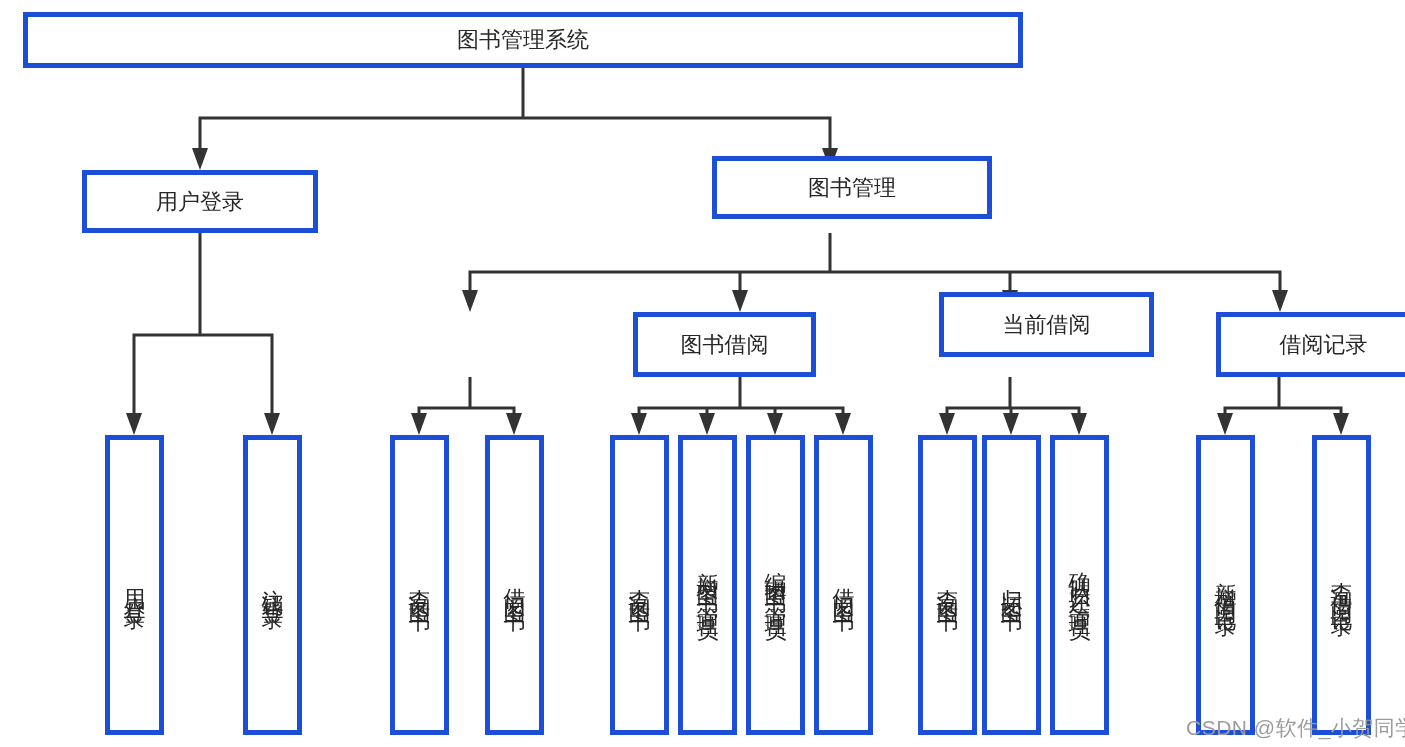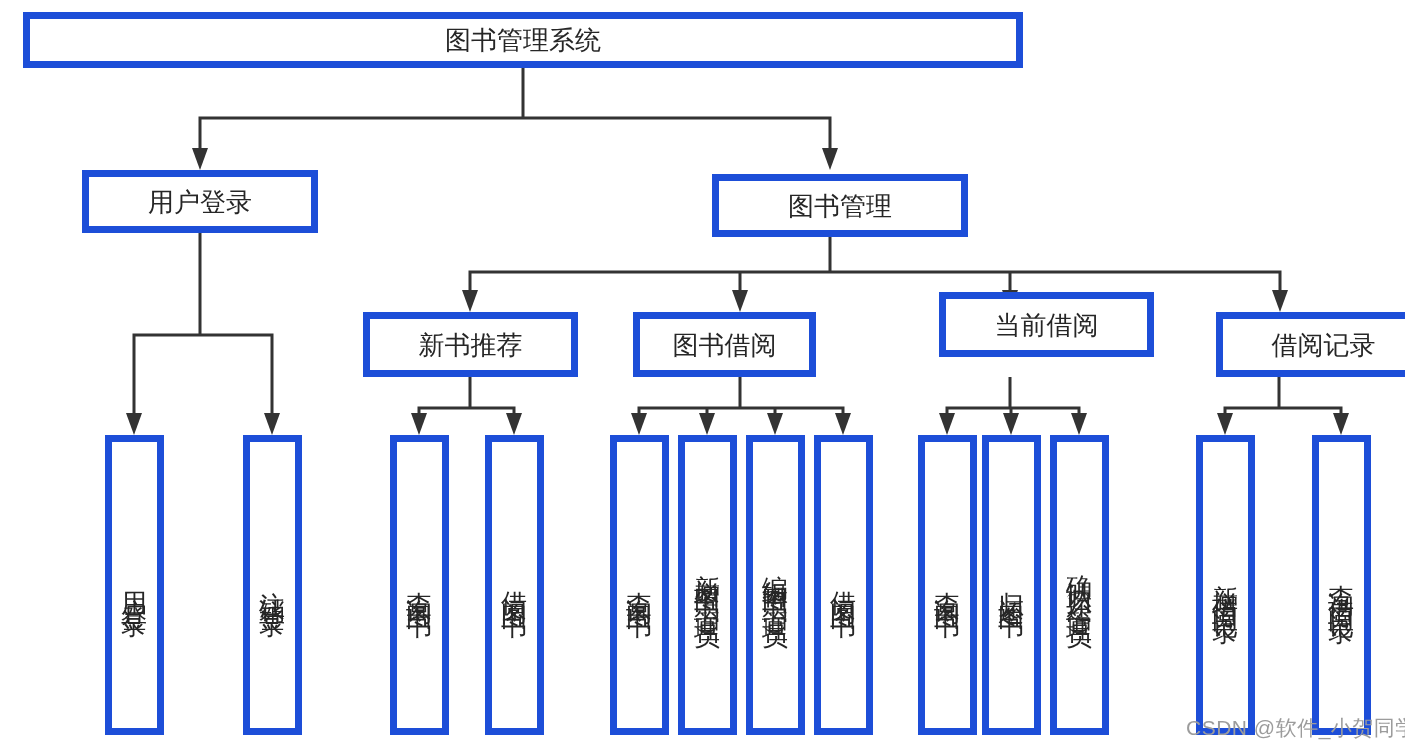--- a/index.html
+++ b/index.html
@@ -18,43 +18,43 @@
   .connectors {
     position: absolute;
     left: 0;
     top: 0;
     pointer-events: none;
   }
   .box {
     position: absolute;
     box-sizing: border-box;
     background: #ffffff;
-    border: 7px solid #1d4ed8;
+    border: 5px solid #1d4ed8;
     color: #262626;
     display: flex;
     align-items: center;
     justify-content: center;
-    font-size: 26px;
+    font-size: 22px;
     line-height: 1;
     text-align: center;
     z-index: 2;
   }
   .vbox {
     writing-mode: vertical-lr;
     text-orientation: mixed;
     letter-spacing: 7px;
     top: 435px;
     width: 59px;
     height: 300px;
   }
   
   .b-root   { left: 23px;   top: 12px;  width: 1000px; height: 56px; }
   
   .b-login  { left: 82px;   top: 170px; width: 236px;  height: 63px; }
-  .b-mgmt   { left: 712px;  top: 174px; width: 256px;  height: 63px; }
+  .b-mgmt   { left: 712px;  top: 156px; width: 280px;  height: 63px; }
   
   .b-nbr    { left: 363px;  top: 312px; width: 215px;  height: 65px; }
   .b-bb     { left: 633px;  top: 312px; width: 183px;  height: 65px; }
   .b-cb     { left: 903px;  top: 292px; width: 215px;  height: 65px; margin-left: 36px; }
   .b-br     { left: 1216px; top: 312px; width: 215px;  height: 65px; }
   
   .b-a1 { left: 105px;  }
   .b-a2 { left: 243px;  }
   .b-b1 { left: 390px;  }
   .b-b2 { left: 485px;  }
@@ -125,21 +125,20 @@
       <polygon points="1217,413 1233,413 1225,435"></polygon>
       <polygon points="1333,413 1349,413 1341,435"></polygon>
     </g>
   </svg>
 
   <div class="box b-root">图书管理系统</div>
 
   <div class="box b-login">用户登录</div>
   <div class="box b-mgmt">图书管理</div>
 
-  <div class="box b-nbr">新书推荐</div>
   <div class="box b-bb">图书借阅</div>
   <div class="box b-cb">当前借阅</div>
   <div class="box b-br">借阅记录</div>
 
   <div class="box vbox b-a1">用户登录</div>
   <div class="box vbox b-a2">注销登录</div>
 
   <div class="box vbox b-b1">查询图书</div>
   <div class="box vbox b-b2">借阅图书</div>
 

